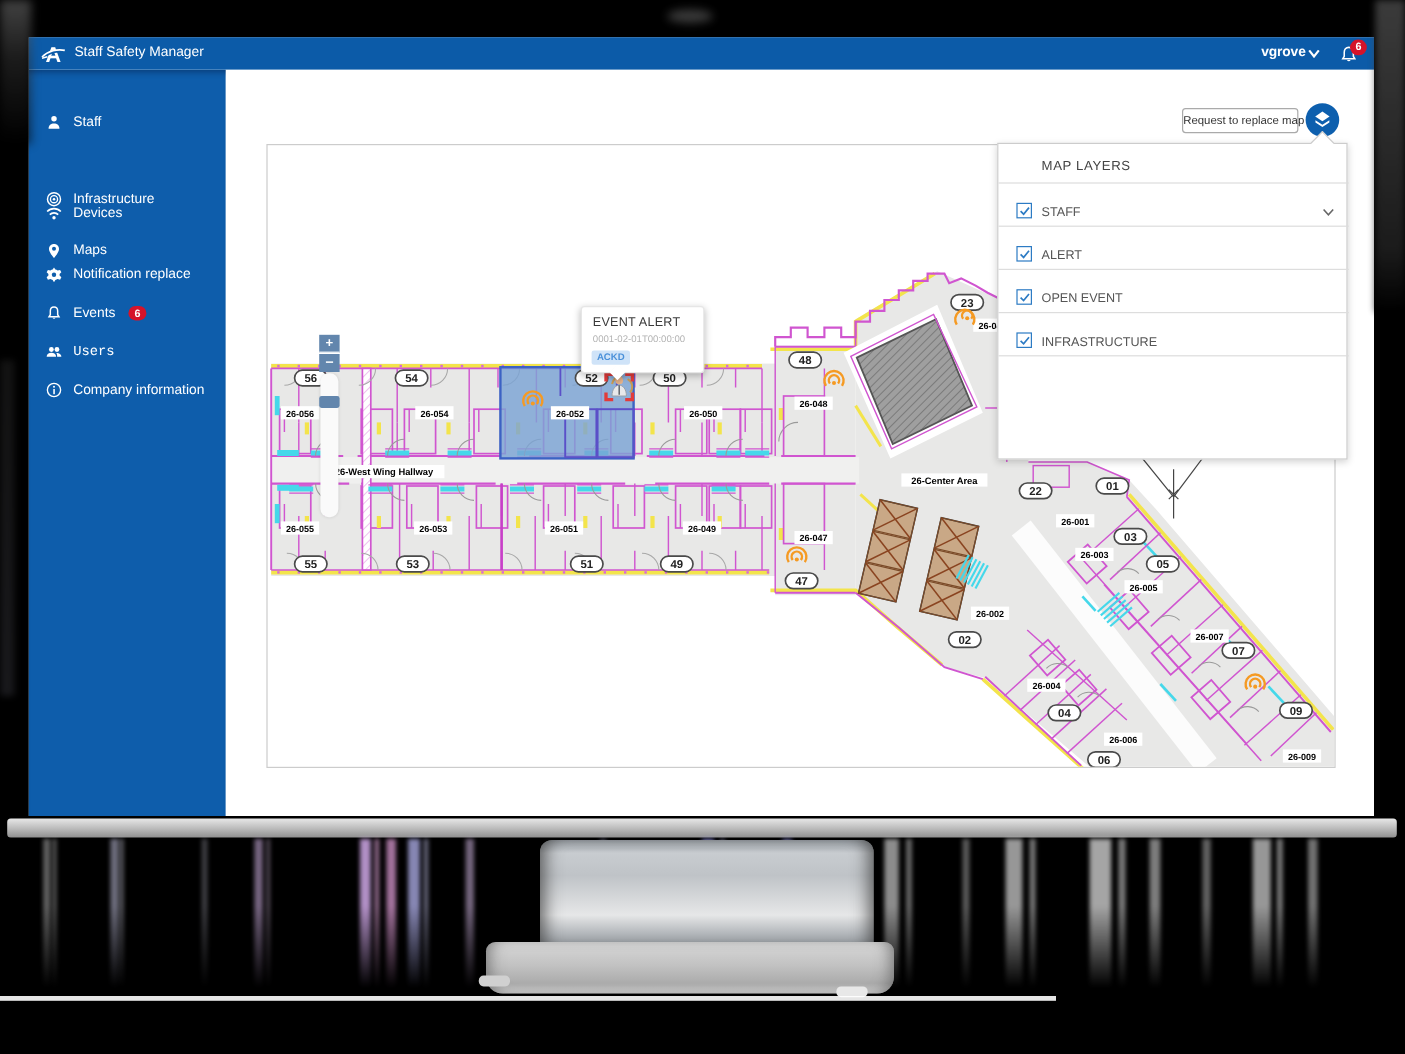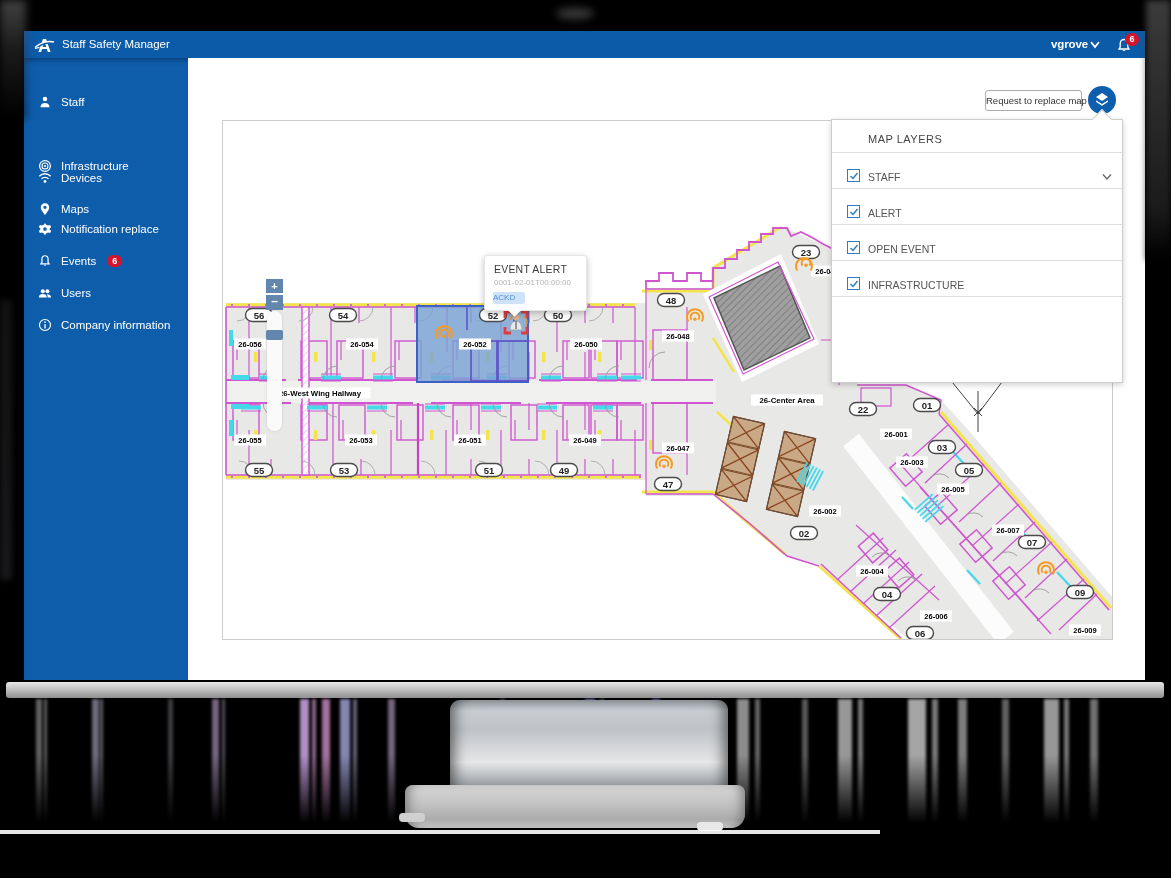--- a/index.html
+++ b/index.html
@@ -94,21 +94,21 @@
 
       <div class="menuitem" style="top:196px;">
         <svg viewBox="0 0 16 16">
             <path d="M8 2 C5.7 2 4.5 3.7 4.5 5.8 L4.5 9.4 L3.3 11.3 L12.7 11.3 L11.5 9.4 L11.5 5.8 C11.5 3.7 10.3 2 8 2 Z" fill="none" stroke="#fff" stroke-width="1.4"></path>
             <path d="M6.6 12.4 a1.5 1.5 0 0 0 2.8 0" fill="#fff"></path>
           </svg>
         <span>Events</span>
           <span class="ebadge">6</span>
       </div>
 
-      <div class="menuitem" style="top:228px;">
+      <div class="menuitem" style="top:228px;font-family:Liberation Mono, monospace;">
         <svg viewBox="0 0 16 16">
             <circle cx="5.5" cy="6" r="2.3" fill="#fff"></circle>
             <circle cx="10.8" cy="6" r="2.3" fill="#fff"></circle>
             <path d="M1 13 C1 10.4 3 9.2 5.5 9.2 C8 9.2 10 10.4 10 13 Z" fill="#fff"></path>
             <path d="M10.2 9.4 C12.5 9.3 15 10.4 15 13 L11 13 C11 11.4 10.8 10.2 10.2 9.4 Z" fill="#fff"></path>
           </svg>
         <span>Users</span>
       </div>
 
       <div class="menuitem" style="top:260px;">
@@ -844,21 +844,21 @@
 
     <div class="abs" style="left:242px;top:264px;width:17px;height:15px;background:#6286ad;color:#fff;font-size:12px;font-weight:bold;text-align:center;line-height:13px;">–</div>
 
     <div class="abs" style="left:243px;top:280px;width:15px;height:120px;background:#fafafa;border-radius:7px;box-shadow:0 0 3px rgba(0,0,0,.12);"></div>
 
     <div class="abs" style="left:242px;top:299px;width:17px;height:10px;background:#6286ad;border-radius:2px;"></div>
 
     <div class="abs" style="left:460px;top:224px;width:103px;height:56px;background:#fff;border:1px solid #e6e6e6;border-radius:3px;box-shadow:0 2px 6px rgba(0,0,0,.25);z-index:2;">
       <div class="abs" style="left:9px;top:7px;font-size:10.5px;color:#3a3a3a;letter-spacing:.2px;">EVENT ALERT</div>
       <div class="abs" style="left:9px;top:22px;font-size:8px;color:#b3b3b3;">0001-02-01T00:00:00</div>
-      <div class="abs" style="left:8px;top:36px;width:32px;height:12px;background:#cfe3f8;border-radius:2px;color:#4a90d9;font-size:8px;font-weight:normal;text-align:left;line-height:12px;">ACKD</div>
+      <div class="abs" style="left:8px;top:36px;width:32px;height:12px;background:#cfe3f8;border-radius:2px;color:#4a90d9;font-size:8px;font-weight:bold;text-align:center;line-height:12px;">ACKD</div>
       <div class="abs" style="left:25px;bottom:-5px;width:9px;height:9px;background:#fff;transform:rotate(45deg);box-shadow:2px 2px 3px rgba(0,0,0,.12);"></div>
     </div>
 
     <div class="abs" style="left:961px;top:59px;width:97px;height:21px;border:1px solid #aaa;border-radius:3px;background:#fff;color:#333;font-size:9.5px;text-align:center;line-height:19px;white-space:nowrap;">Request to replace map</div>
 
     <div class="abs" style="left:1064px;top:55px;width:28px;height:28px;border-radius:50%;background:#0d5fae;"></div>
     <svg class="abs" style="left:1071px;top:61px;" width="14" height="15" viewBox="0 0 14 15">
       <path d="M7 1 L13 5 L7 9 L1 5 Z" fill="#fff"></path>
       <path d="M1.2 8.2 L7 12 L12.8 8.2 L12.8 10 L7 13.8 L1.2 10 Z" fill="#fff"></path>
     </svg>

